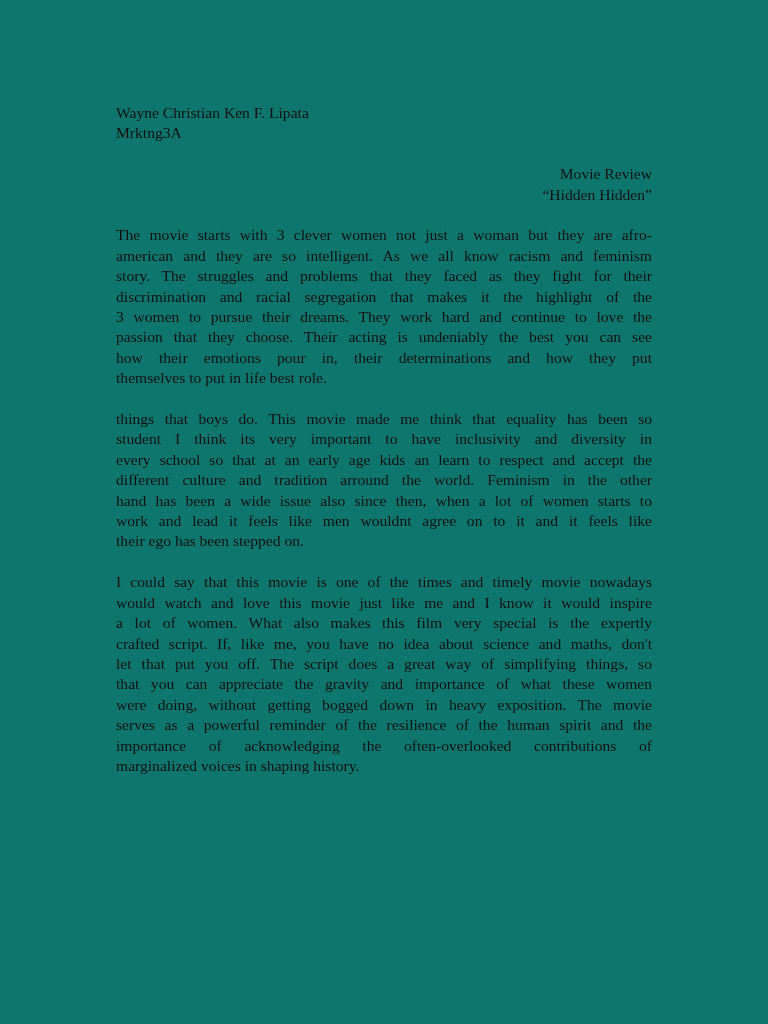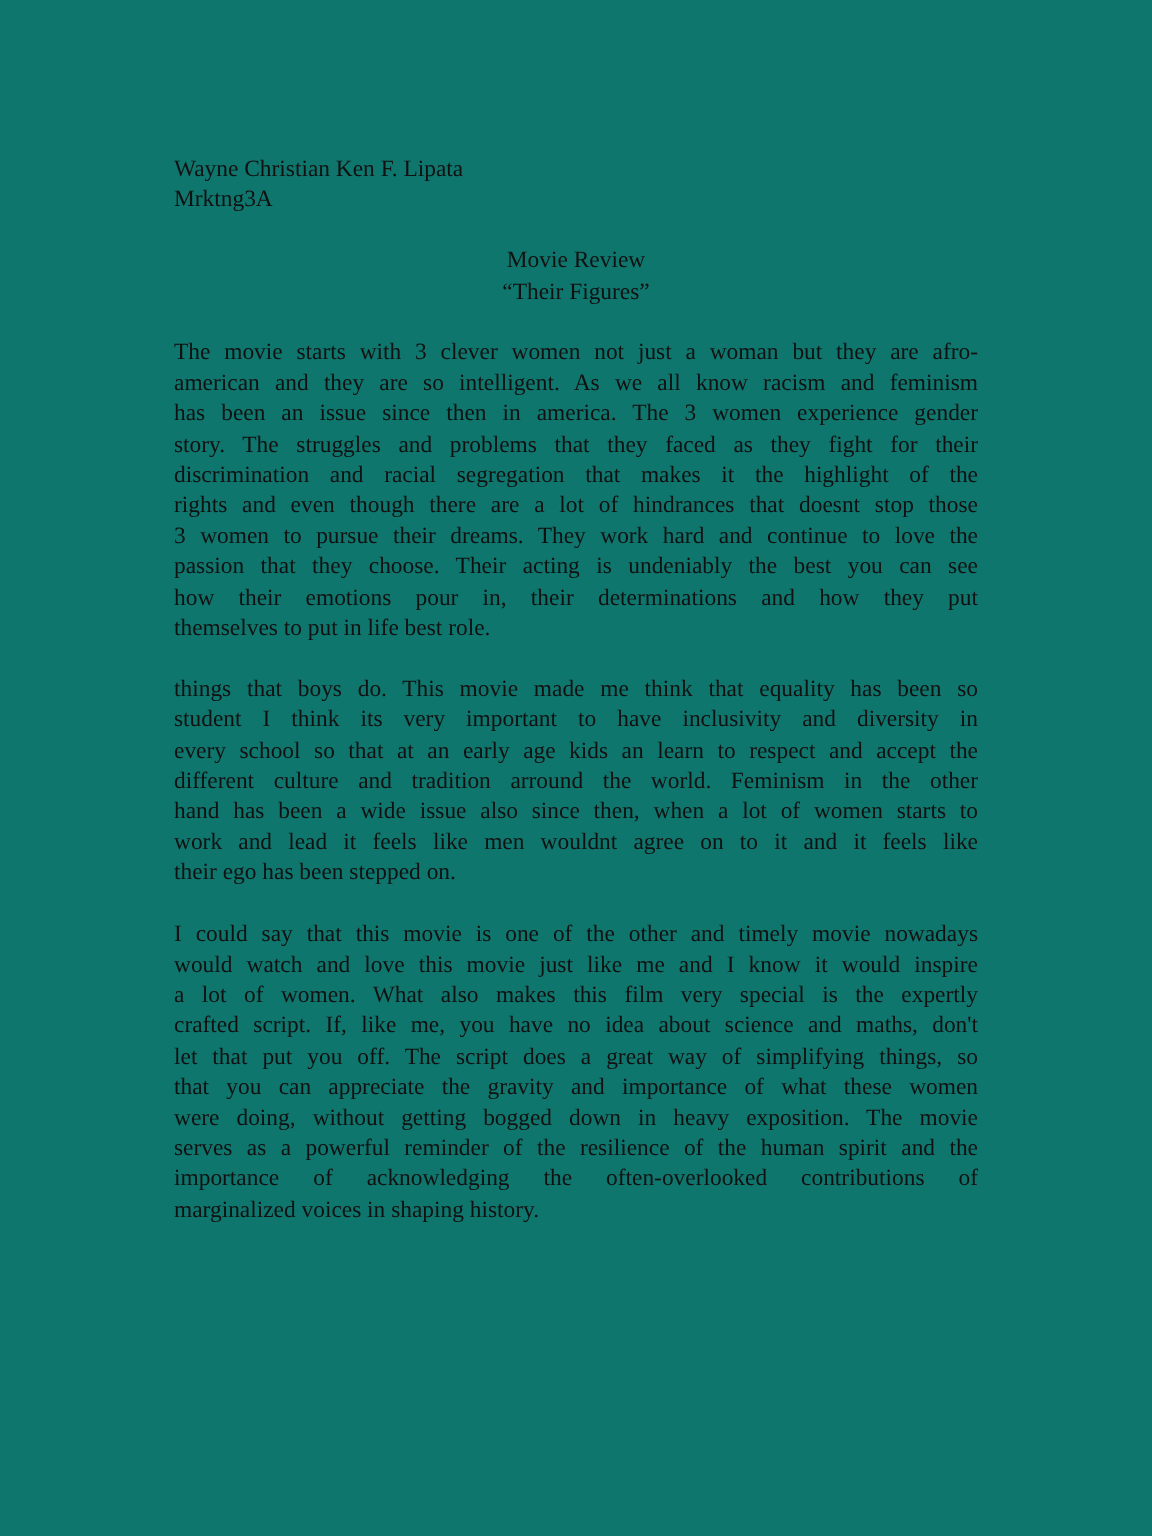--- a/index.html
+++ b/index.html
@@ -15,21 +15,21 @@
     overflow: hidden;
     font-family: "Liberation Serif", "DejaVu Serif", serif;
     color: #111111;
     font-size: 15.6px;
     line-height: 20.4px;
     box-sizing: border-box;
     padding: 103px 116px 0 116px;
   }
   .header-block { text-align: left; }
   .title-block {
-    text-align: center;
+    text-align: right;
     margin-top: 20.4px;
   }
   .paragraph {
     margin-top: 20.4px;
     font-family: Liberation Serif, serif;
   }
   .line {
     text-align: justify;
     text-align-last: justify;
     white-space: normal;
@@ -42,47 +42,45 @@
 <body>
 
 <div class="page">
   <div class="header-block">
     <div>Wayne Christian Ken F. Lipata</div>
     <div>Mrktng3A</div>
   </div>
 
   <div class="title-block">
     <div>Movie Review</div>
-    <div>“Their Figures”</div>
+    <div>“Hidden Hidden”</div>
   </div>
 
   <div id="paragraphs">
       <div class="paragraph">
         <div class="line">The movie starts with 3 clever women not just a woman but they are afro-</div>
         <div class="line">american and they are so intelligent. As we all know racism and feminism</div>
-        <div class="line">has been an issue since then in america. The 3 women experience gender</div>
         <div class="line">story. The struggles and problems that they faced as they fight for their</div>
         <div class="line">discrimination and racial segregation that makes it the highlight of the</div>
-        <div class="line">rights and even though there are a lot of hindrances that doesnt stop those</div>
         <div class="line">3 women to pursue their dreams. They work hard and continue to love the</div>
         <div class="line">passion that they choose. Their acting is undeniably the best you can see</div>
         <div class="line">how their emotions pour in, their determinations and how they put</div>
         <div class="line last">themselves to put in life best role.</div>
       </div>
       <div class="paragraph">
         <div class="line">things that boys do. This movie made me think that equality has been so</div>
         <div class="line">student I think its very important to have inclusivity and diversity in</div>
         <div class="line">every school so that at an early age kids an learn to respect and accept the</div>
         <div class="line">different culture and tradition arround the world. Feminism in the other</div>
         <div class="line">hand has been a wide issue also since then, when a lot of women starts to</div>
         <div class="line">work and lead it feels like men wouldnt agree on to it and it feels like</div>
         <div class="line last">their ego has been stepped on.</div>
       </div>
       <div class="paragraph">
-        <div class="line">I could say that this movie is one of the other and timely movie nowadays</div>
+        <div class="line">I could say that this movie is one of the times and timely movie nowadays</div>
         <div class="line">would watch and love this movie just like me and I know it would inspire</div>
         <div class="line">a lot of women. What also makes this film very special is the expertly</div>
         <div class="line">crafted script. If, like me, you have no idea about science and maths, don't</div>
         <div class="line">let that put you off. The script does a great way of simplifying things, so</div>
         <div class="line">that you can appreciate the gravity and importance of what these women</div>
         <div class="line">were doing, without getting bogged down in heavy exposition. The movie</div>
         <div class="line">serves as a powerful reminder of the resilience of the human spirit and the</div>
         <div class="line">importance of acknowledging the often-overlooked contributions of</div>
         <div class="line last">marginalized voices in shaping history.</div>
       </div>

